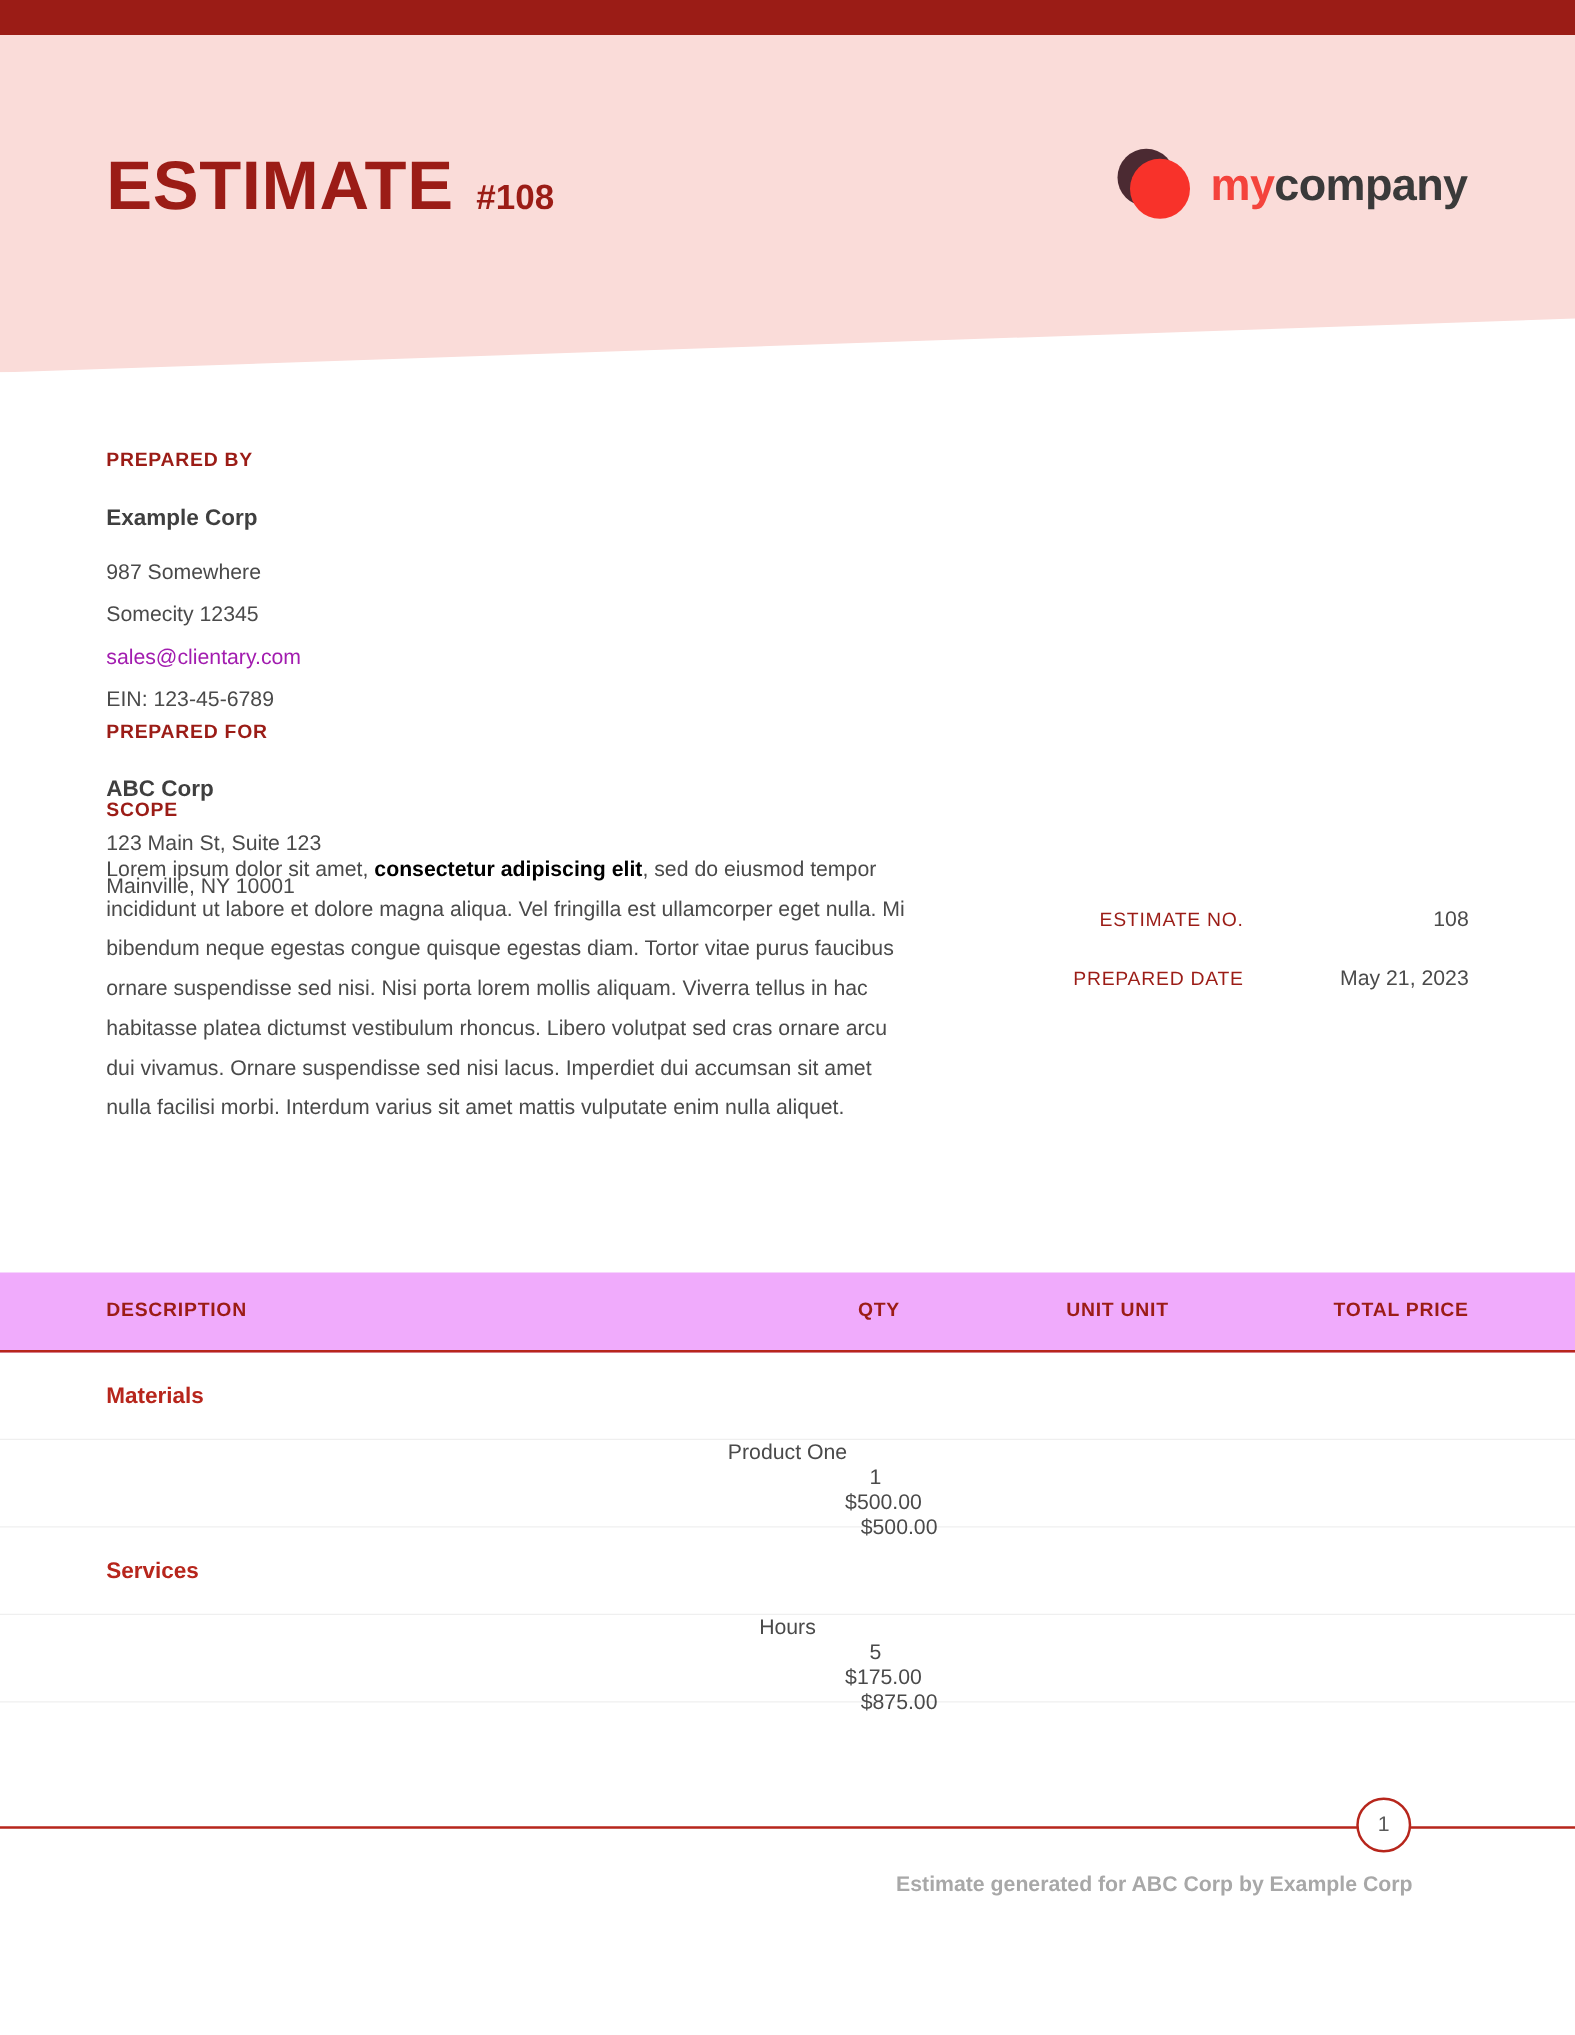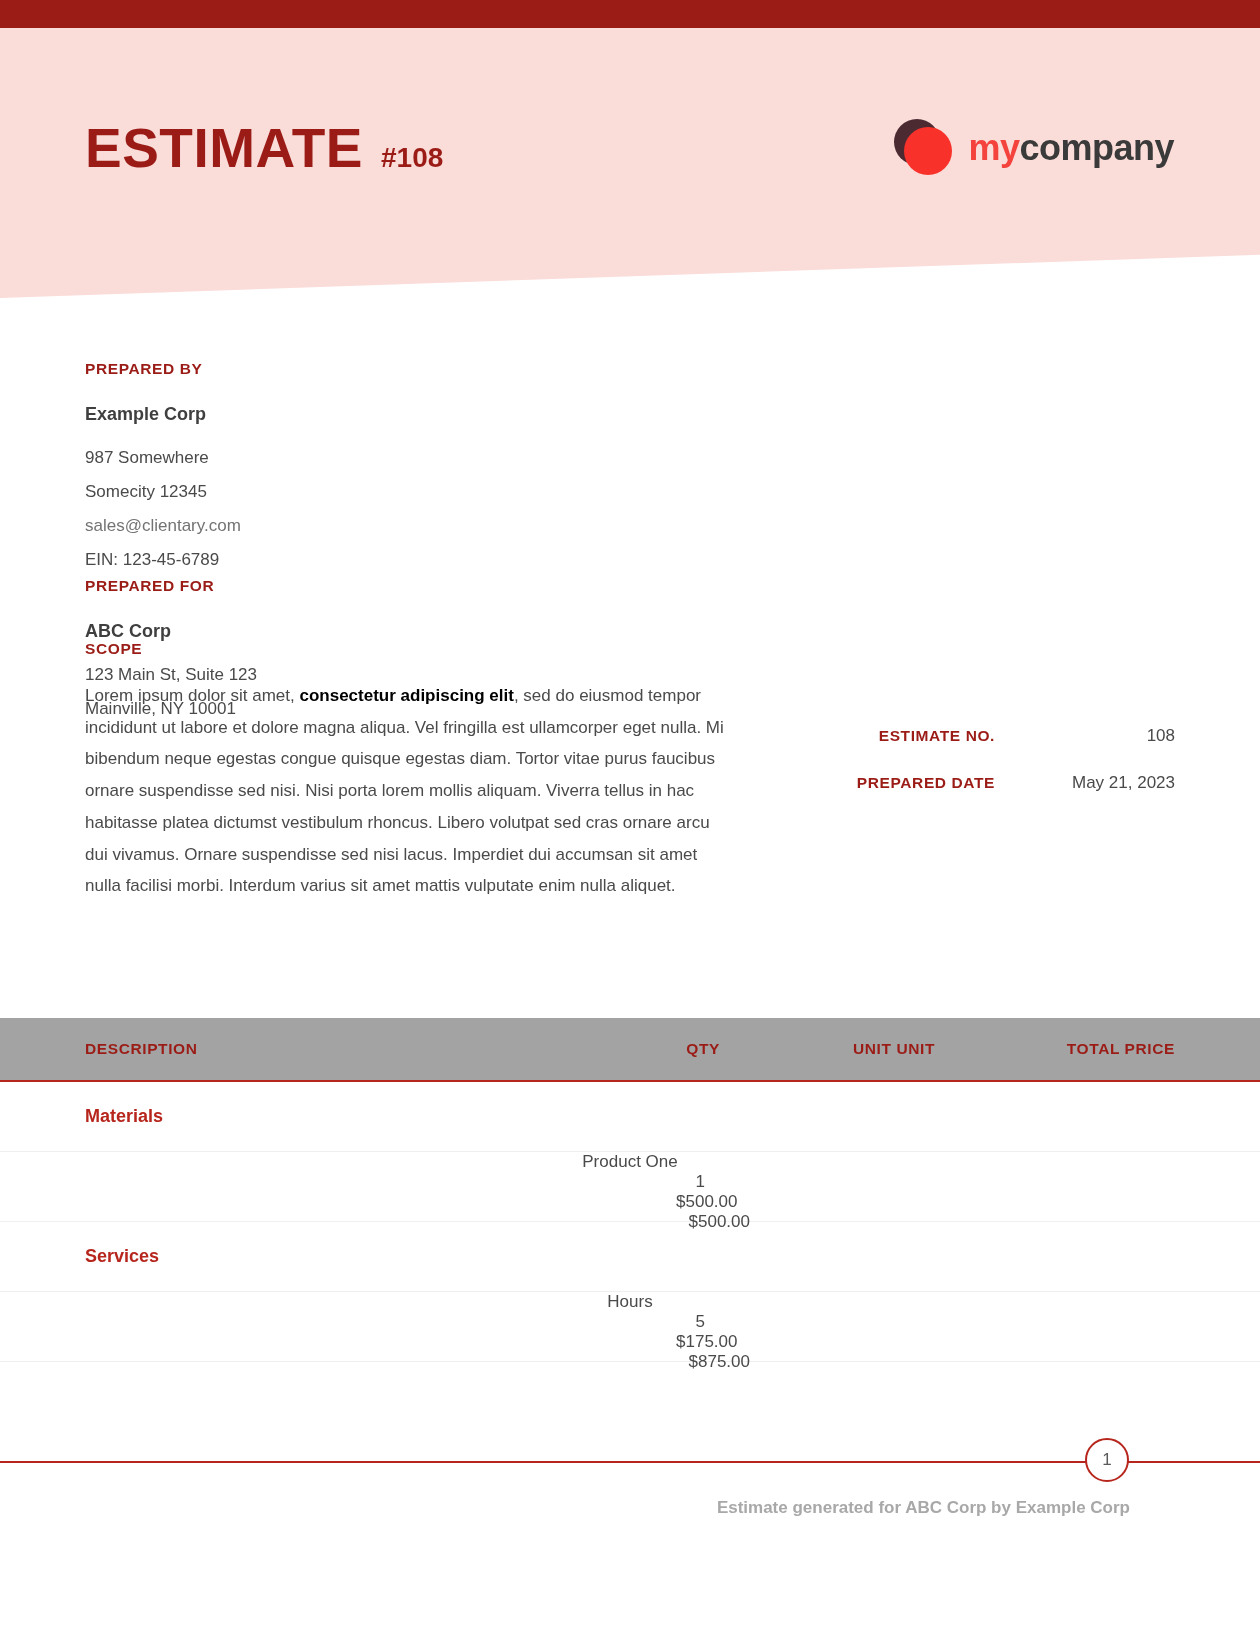--- a/index.html
+++ b/index.html
@@ -123,31 +123,31 @@
     font-weight: 700;
     color: #3f3f3f;
     margin-bottom: 16px;
   }
   .party-line {
     font-size: 17px;
     color: #4a4a4a;
     line-height: 34px;
   }
   .party-line.email { color: #1b7fa8; }
-  .party-line.email a { color: #737373; text-decoration: none; }
+  .party-line.email a { color: #a21caf; text-decoration: none; }
 
   .meta-row {
     display: flex;
     align-items: baseline;
     justify-content: flex-end;
     margin-bottom: 27px;
   }
   .meta-label {
     font-size: 15.5px;
-    font-weight: 700;
+    font-weight: 400;
     letter-spacing: 0.6px;
     color: #9b1c16;
     text-align: right;
   }
   .meta-value {
     font-size: 17px;
     color: #4a4a4a;
     text-align: right;
     width: 180px;
   }
@@ -174,21 +174,21 @@
     position: absolute;
     top: 1018px; left: 0;
     width: 1260px;
   }
   .trow {
     display: flex;
     align-items: center;
     padding: 0 85px;
   }
   .thead {
-    background: #a3a3a3;
+    background: #f0abfc;
     height: 64px;
     border-bottom: 2px solid #b7261c;
   }
   .c-desc { flex: 1; text-align: left; }
   .c-qty  { width: 150px; text-align: right; }
   .c-unit { width: 215px; text-align: right; }
   .c-tot  { width: 240px; text-align: right; }
 
   .thead .th {
     font-size: 15.5px;

